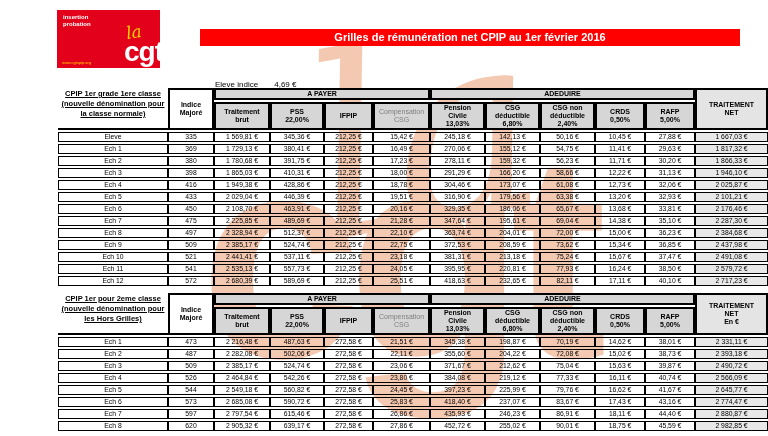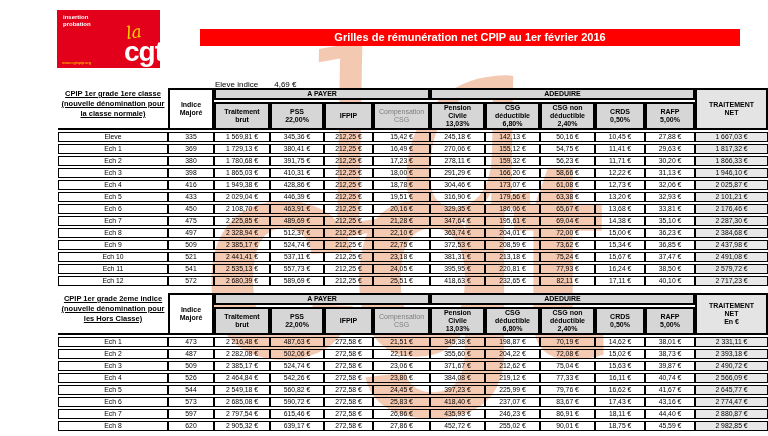--- a/index.html
+++ b/index.html
@@ -374,23 +374,23 @@
           <col style="width: 55px;">
           <col style="width: 55px;">
           <col style="width: 55px;">
           <col style="width: 50px;">
           <col style="width: 50px;">
           <col style="width: 73px;">
         </colgroup>
         <thead>
           <tr>
             <td class="title-cell" rowspan="2">
-              <div class="tl">CPIP 1er grade 2eme indice</div>
+              <div class="tl">CPIP 1er pour 2eme classe</div>
               <div class="tl">(nouvelle dénomination pour</div>
-              <div class="tl">les Hors Classe)</div>
+              <div class="tl">les Hors Grilles)</div>
             </td>
             <th class="box colhead indice" rowspan="2">Indice<br>Majoré</th>
             <th class="box group" colspan="4">A PAYER</th>
             <th class="box group" colspan="5">ADEDUIRE</th>
             <th class="box colhead net-h" rowspan="2">TRAITEMENT<br>NET<br>En €</th>
           </tr>
           <tr>
             <th class="box colhead">Traitement<br>brut</th>
             <th class="box colhead">PSS<br>22,00%</th>
             <th class="box colhead">IFPIP</th>

